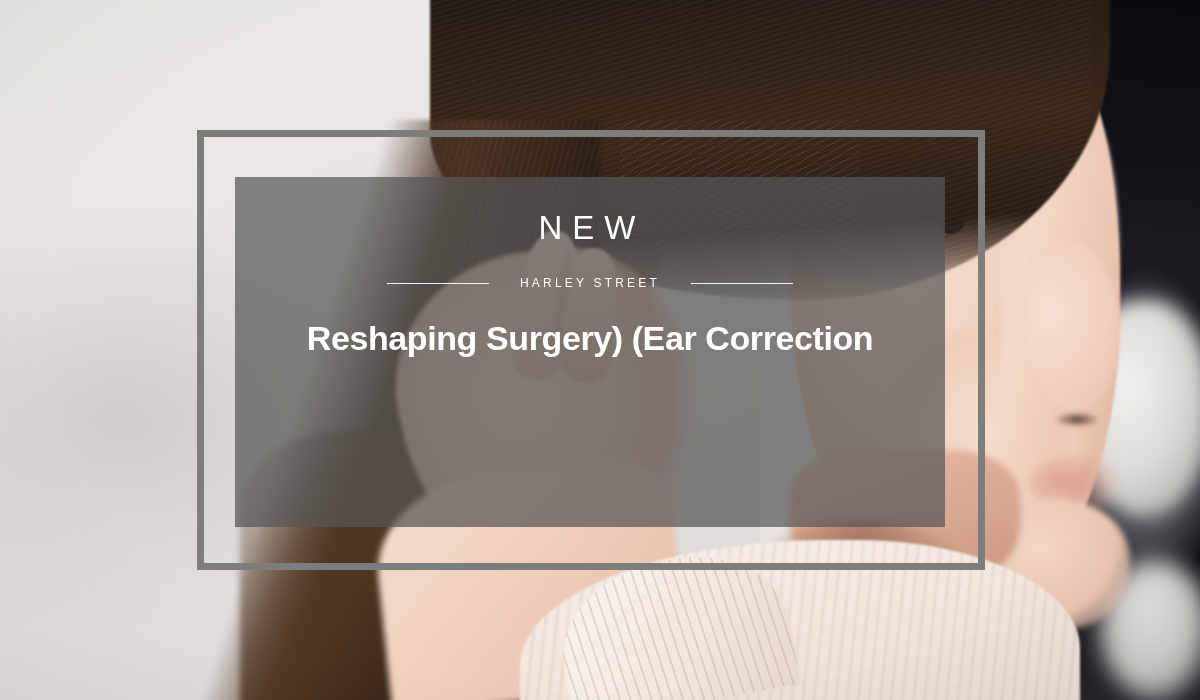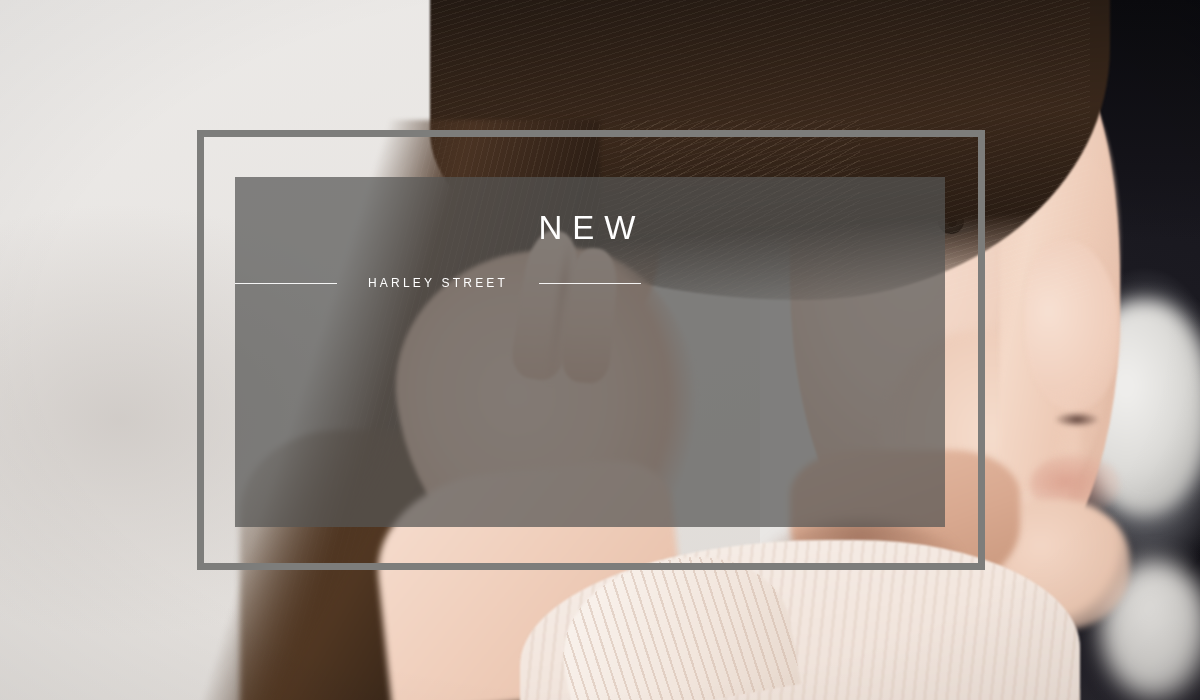--- a/index.html
+++ b/index.html
@@ -321,20 +321,21 @@
     font-weight:400;
     line-height:1;
     letter-spacing:-16px;
     color:#ffffff;
     margin:0 2px;
     transform:translateY(-2px);
   }
   .logo-tagline-row {
     display:flex;
     align-items:center;
+    justify-content:center;
     gap:31px;
     margin-top:10px;
   }
   .tag-rule {
     display:block;
     width:102px; height:1px;
     background:#ffffff;
     opacity:0.92;
   }
   .logo-tagline {
@@ -422,15 +423,16 @@
       <span class="logo-side left">NEW</span>
     </div>
     <div class="logo-tagline-row">
       <span class="tag-rule"></span>
       <span class="logo-tagline">HARLEY STREET</span>
       <span class="tag-rule"></span>
     </div>
   </div>
 
   <h1 id="headline">
+    <span class="hl-line">Reshaping Surgery) (Ear Correction</span>
   </h1>
 
 </div>
 
 </body></html>

